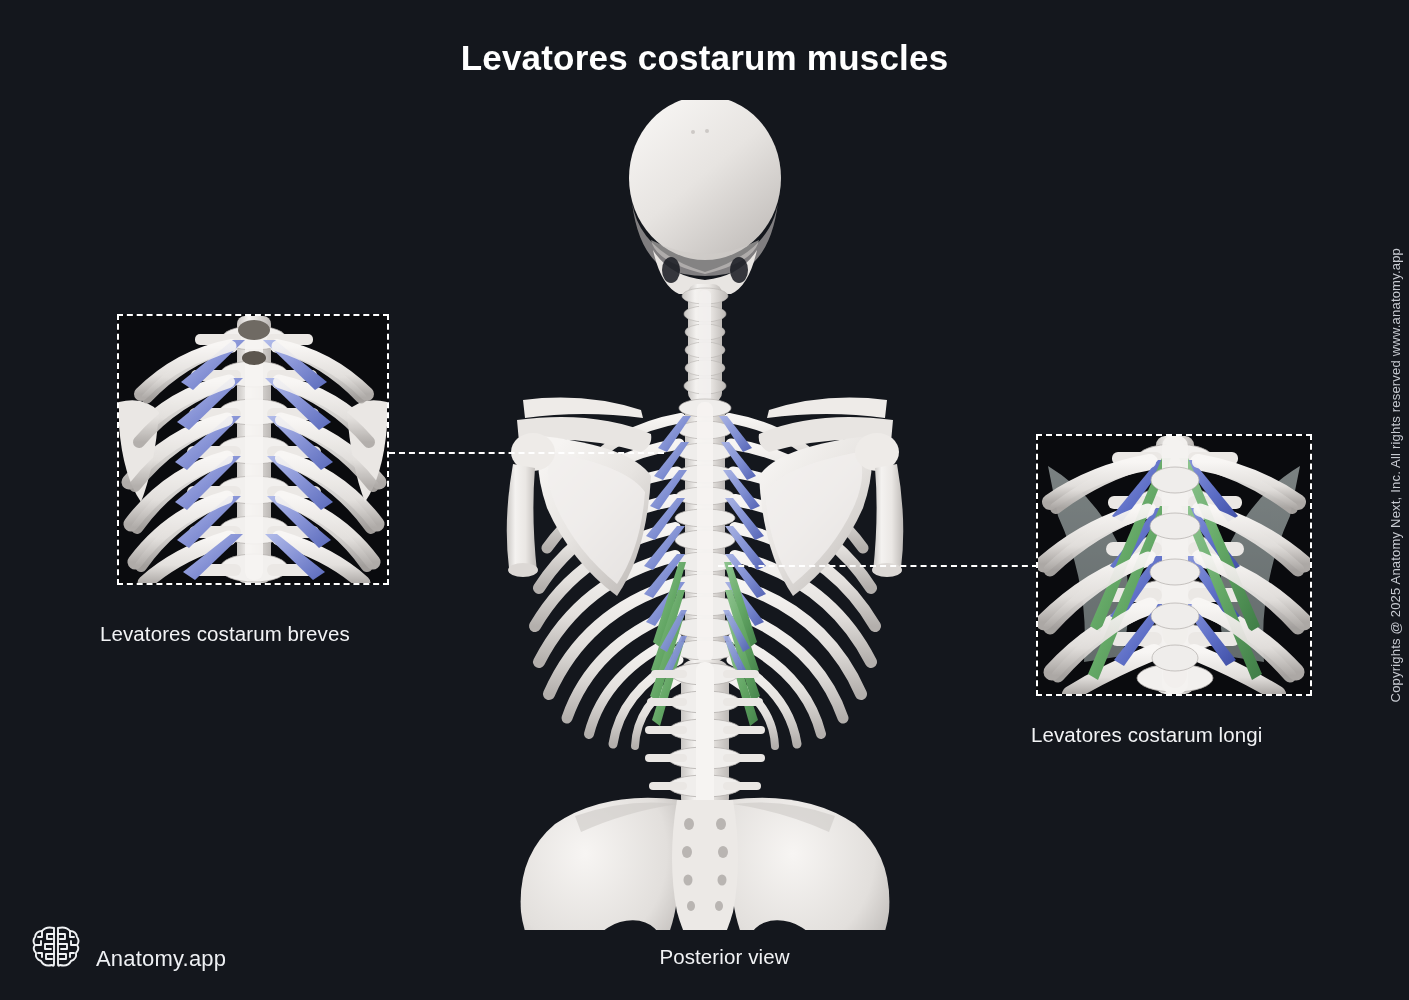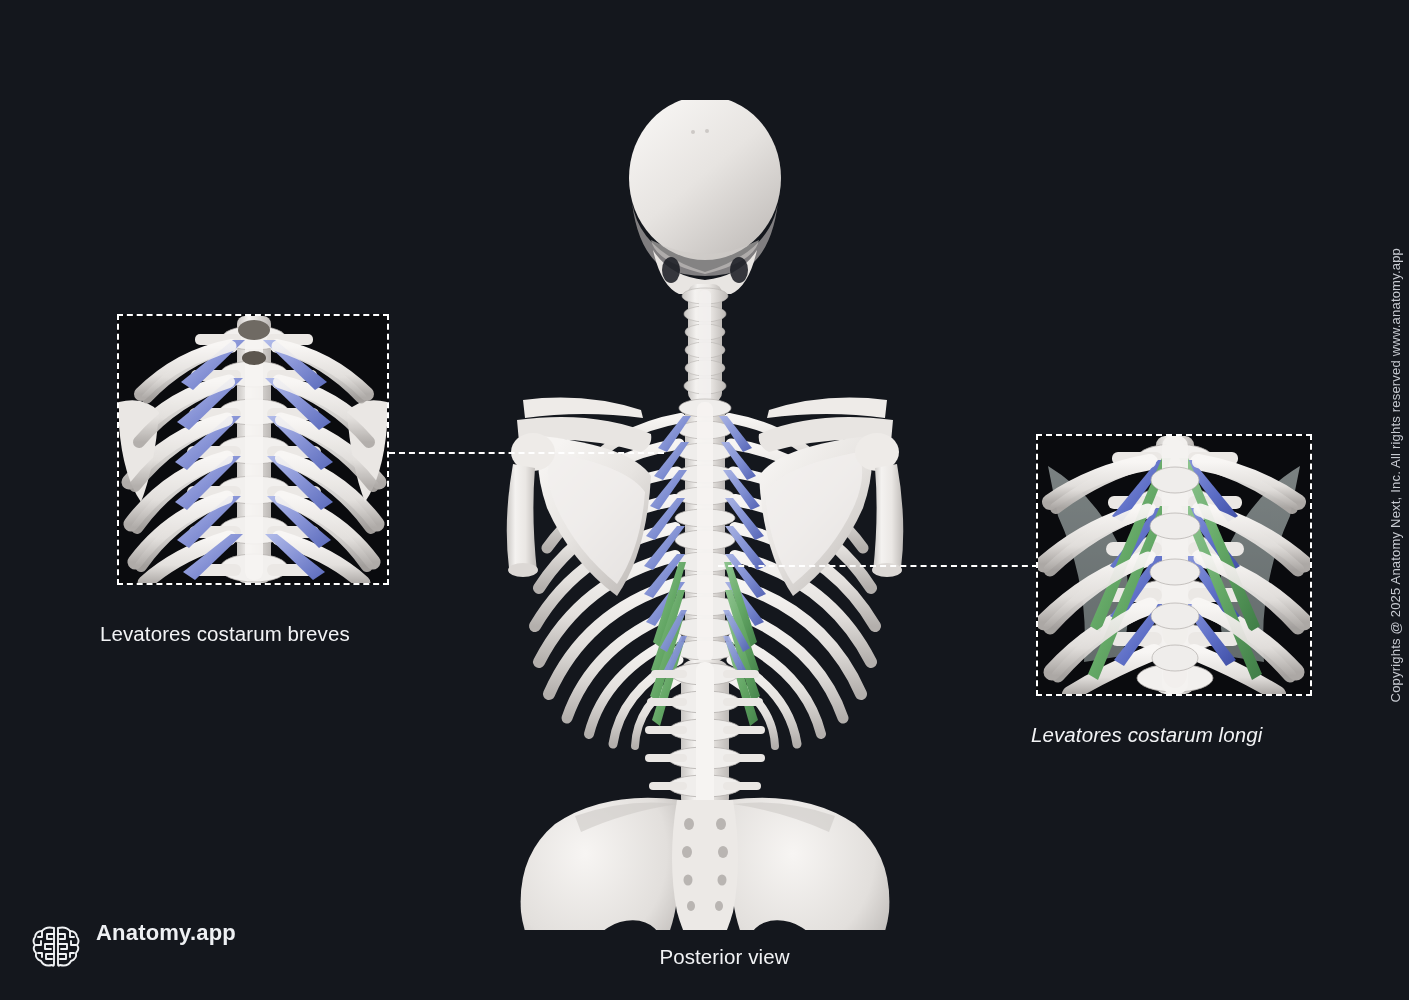--- a/index.html
+++ b/index.html
@@ -36,21 +36,21 @@
 
   
   .caption {
     position: absolute;
     font-size: 20.5px;
     color: #f2f3f5;
     white-space: nowrap;
     letter-spacing: 0.1px;
   }
   .caption-left   { left: 100px;  top: 598px; margin-top: 24px; }
-  .caption-right  { left: 1031px; top: 723px; font-style: italic; }
+  .caption-right  { left: 1031px; top: 723px; }
   .caption-center {
     left: 0; top: 945px; width: 1409px;
     text-align: center;
     padding-left: 20px;
   }
 
   
   .copyright {
     position: absolute;
     right: 6px;
@@ -64,23 +64,22 @@
     transform-origin: center;
     letter-spacing: 0.2px;
   }
 
   
   .brand {
     position: absolute;
     left: 30px;
     bottom: 28px;
     display: flex;
-    align-items: flex-start;
+    align-items: flex-end;
     gap: 14px;
-    font-weight: bold;
   }
   .brand-name {
     font-size: 22px;
     color: #eef0f3;
     letter-spacing: 0.2px;
   }
 
   
   .inset {
     position: absolute;
@@ -110,20 +109,21 @@
     width: 500px;
     height: 830px;
   }
   .figure-main svg { display: block; }
 </style>
 </head>
 <body style="background: rgb(20, 23, 29);">
 
 <div class="stage">
 
+  <div class="title">Levatores costarum muscles</div>
 
   <div class="figure-main">
     <svg width="500" height="830" viewBox="0 0 500 830" xmlns="http://www.w3.org/2000/svg">
       <defs>
         <linearGradient id="boneV" x1="0" y1="0" x2="1" y2="0">
           <stop offset="0%" stop-color="#c9c6c3"></stop>
           <stop offset="28%" stop-color="#f4f2f0"></stop>
           <stop offset="62%" stop-color="#eae7e4"></stop>
           <stop offset="100%" stop-color="#bdb9b6"></stop>
         </linearGradient>

